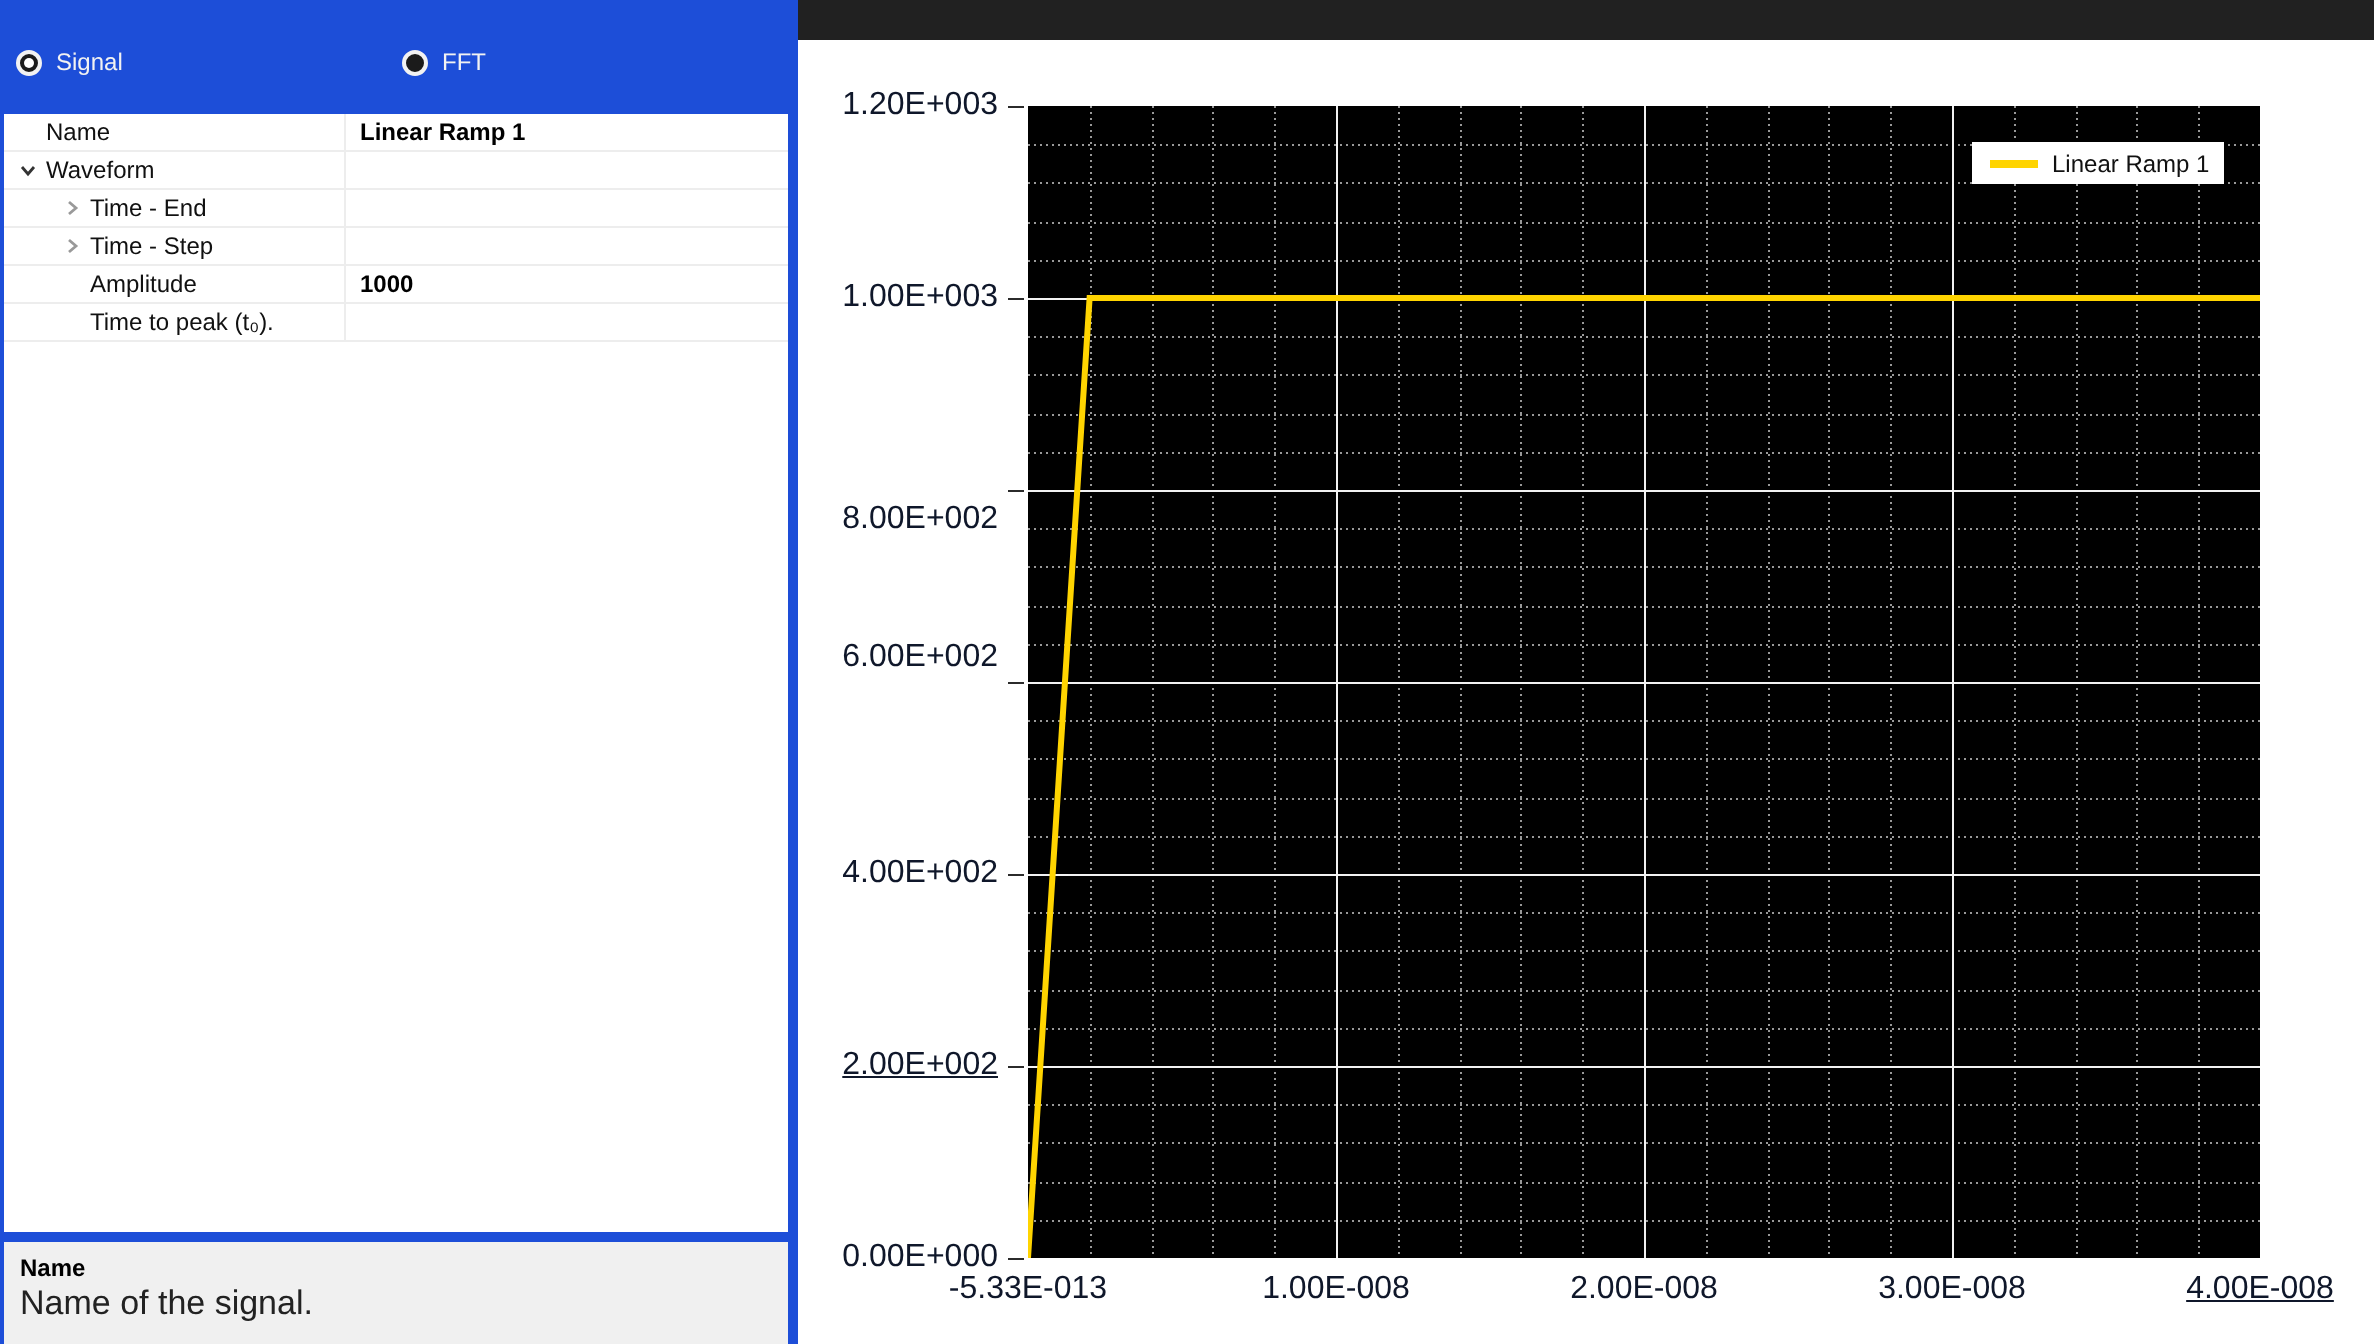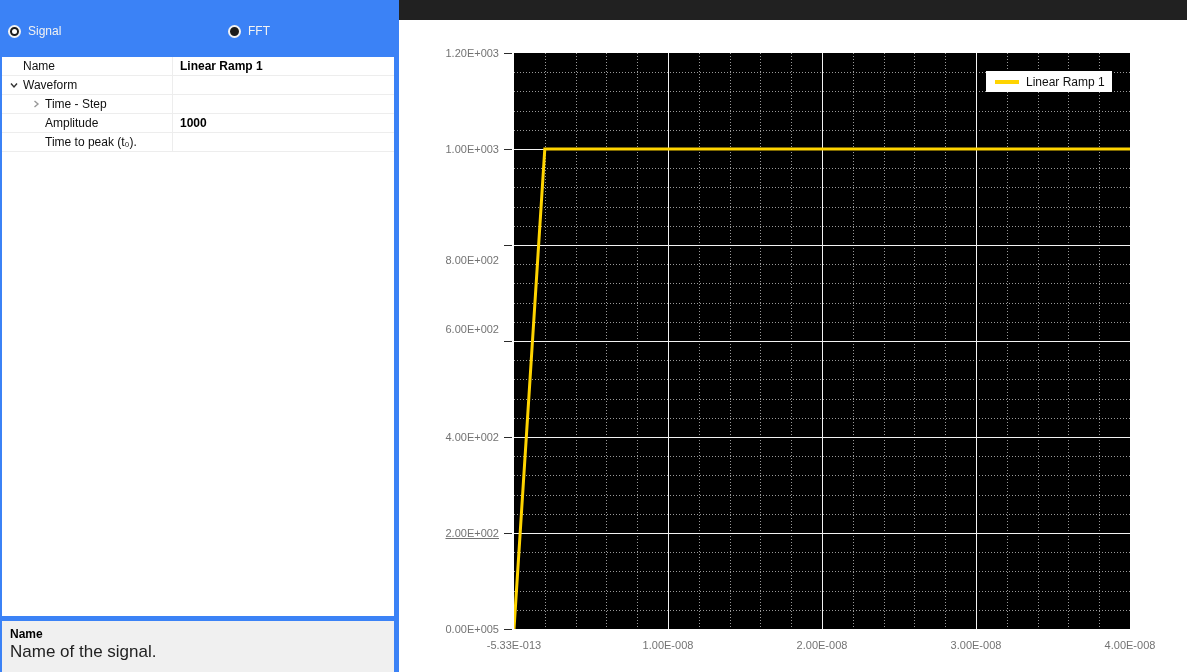--- a/index.html
+++ b/index.html
@@ -1,21 +1,21 @@
 <!DOCTYPE html>
 <html><head>
 <meta charset="utf-8">
 <style>
   * { margin:0; padding:0; box-sizing:border-box; }
   html,body { background:#fff; }
   body { font-family:"Liberation Sans", sans-serif; }
   #app { position:relative; width:1187px; height:672px; overflow:hidden; background:#fff; }
 
   
-  #left-panel { position:absolute; left:0; top:0; width:399px; height:672px; background:#3b82f6; }
+  #left-panel { position:absolute; left:0; top:0; width:399px; height:672px; background:#1d4ed8; }
   .radio-item { position:absolute; display:flex; align-items:center; gap:7px; }
   .radio-item .rlabel { color:#f2f2f2; font-size:12px; }
   .radio { width:13px; height:13px; border-radius:50%; border:2px solid #f2f2f2; background:#1b1b1b; position:relative; display:inline-block; }
   .radio.selected::after { content:""; position:absolute; left:2px; top:2px; width:5px; height:5px; border-radius:50%; background:#fff; }
 
   #property-grid { position:absolute; left:2px; top:57px; width:392px; height:559px; background:#fff; }
   .prow { display:flex; height:19px; border-bottom:1px solid #ededed; background:#fff; }
   .pcell { display:flex; align-items:center; font-size:12px; color:#111; overflow:hidden; white-space:nowrap; }
   .plabel { width:171px; border-right:1px solid #ededed; }
   .plabel.lvl0 { padding-left:3px; }
@@ -24,39 +24,39 @@
   .pvalue { flex:1; padding-left:7px; font-weight:bold; color:#000; }
 
   #description-panel { position:absolute; left:2px; top:621px; width:392px; height:51px; background:#f0f0f0; padding:5px 8px; }
   #description-title { font-size:12px; font-weight:bold; color:#000; line-height:17px; }
   #description-body { font-size:17px; color:#222; line-height:17px; }
 
   
   #chart-panel { position:absolute; left:399px; top:0; width:788px; height:672px; background:#fff; }
   #chart-header-bar { position:absolute; left:0; top:0; width:788px; height:20px; background:#212121; }
   #plot-area { position:absolute; left:115px; top:53px; width:616px; height:576px; background:#000; }
-  .y-tick-label, .x-tick-label { position:absolute; font-size:11px; color:#737373; }
+  .y-tick-label, .x-tick-label { position:absolute; font-size:16px; color:#0f172a; }
   .y-tick-label { width:95px; text-align:right; left:5px; height:16px; line-height:16px; }
   .x-tick-label { width:100px; text-align:center; top:637px; height:16px; line-height:16px; }
   .y-tick-mark { position:absolute; width:8px; height:1px; background:#2b2b2b; left:105px; }
   #legend { position:absolute; top:18px; right:18px; width:126px; height:21px; background:#fff; display:flex; align-items:center; gap:7px; padding-left:9px; z-index:2; }
   #legend .legend-line { width:24px; height:4px; display:inline-block; }
   #legend .legend-label { font-size:12px; color:#111; white-space:nowrap; }
 </style>
 </head>
 <body>
 
 <div id="app">
 
   <div id="left-panel">
     <div class="radio-item" style="left:8px; top:24px;">
       <span class="radio selected"></span>
       <span class="rlabel">Signal</span>
     </div>
-    <div class="radio-item" style="left:201px; top:24px;margin-left:27px;">
+    <div class="radio-item" style="left:201px; top:24px;">
       <span class="radio"></span>
       <span class="rlabel">FFT</span>
     </div>
 
     <div id="property-grid">
       <div id="property-rows">
           <div class="prow">
             <div class="pcell plabel lvl0">
               <span class="expander"></span>
               <span>Name</span>
@@ -64,20 +64,31 @@
             <div class="pcell pvalue">Linear Ramp 1</div>
           </div>
           <div class="prow">
             <div class="pcell plabel lvl0">
               <span class="expander">
                 <svg width="10" height="10">
                   <polyline points="2,3.5 5,7 8,3.5" stroke="#333" fill="none" stroke-width="1.4"></polyline>
                 </svg>
               </span>
               <span>Waveform</span>
+            </div>
+            <div class="pcell pvalue"></div>
+          </div>
+          <div class="prow">
+            <div class="pcell plabel lvl1">
+              <span class="expander">
+                <svg width="10" height="10">
+                  <polyline points="3.5,2 7,5 3.5,8" stroke="#999" fill="none" stroke-width="1.4"></polyline>
+                </svg>
+              </span>
+              <span>Time - End</span>
             </div>
             <div class="pcell pvalue"></div>
           </div>
           <div class="prow">
             <div class="pcell plabel lvl1">
               <span class="expander">
                 <svg width="10" height="10">
                   <polyline points="3.5,2 7,5 3.5,8" stroke="#999" fill="none" stroke-width="1.4"></polyline>
                 </svg>
               </span>
@@ -160,35 +171,35 @@
           <line x1="0" y1="192.5" x2="616" y2="192.5" stroke="#f2f2f2" stroke-width="1"></line>
           <line x1="0" y1="96.5" x2="616" y2="96.5" stroke="#f2f2f2" stroke-width="1"></line>
           <polyline points="0.0,576.0 30.8,96.0 616.0,96.0" fill="none" stroke="#ffd400" stroke-width="3" stroke-linejoin="miter"></polyline>
         </svg>
       <div id="legend">
         <span class="legend-line" style="background: rgb(255, 212, 0);"></span>
         <span class="legend-label">Linear Ramp 1</span>
       </div>
     </div>
     <div id="axis-labels">
-        <div class="y-tick-label" style="top: 621px;">0.00E+005</div>
+        <div class="y-tick-label" style="top: 621px;">0.00E+000</div>
         <div class="y-tick-mark" style="top: 629px;"></div>
         <div class="y-tick-label" style="top: 525px; text-decoration: underline;">2.00E+002</div>
         <div class="y-tick-mark" style="top: 533px;"></div>
         <div class="y-tick-label" style="top: 429px;">4.00E+002</div>
         <div class="y-tick-mark" style="top: 437px;"></div>
         <div class="y-tick-label" style="top: 321px;">6.00E+002</div>
         <div class="y-tick-mark" style="top: 341px;"></div>
         <div class="y-tick-label" style="top: 252px;">8.00E+002</div>
         <div class="y-tick-mark" style="top: 245px;"></div>
         <div class="y-tick-label" style="top: 141px;">1.00E+003</div>
         <div class="y-tick-mark" style="top: 149px;"></div>
         <div class="y-tick-label" style="top: 45px;">1.20E+003</div>
         <div class="y-tick-mark" style="top: 53px;"></div>
         <div class="x-tick-label" style="left: 65px;">-5.33E-013</div>
         <div class="x-tick-label" style="left: 219.006px;">1.00E-008</div>
         <div class="x-tick-label" style="left: 373.004px;">2.00E-008</div>
         <div class="x-tick-label" style="left: 527.002px;">3.00E-008</div>
-        <div class="x-tick-label" style="left: 681px;">4.00E-008</div>
+        <div class="x-tick-label" style="left: 681px; text-decoration: underline;">4.00E-008</div>
       </div>
   </div>
 
 </div>
 
 </body></html>

